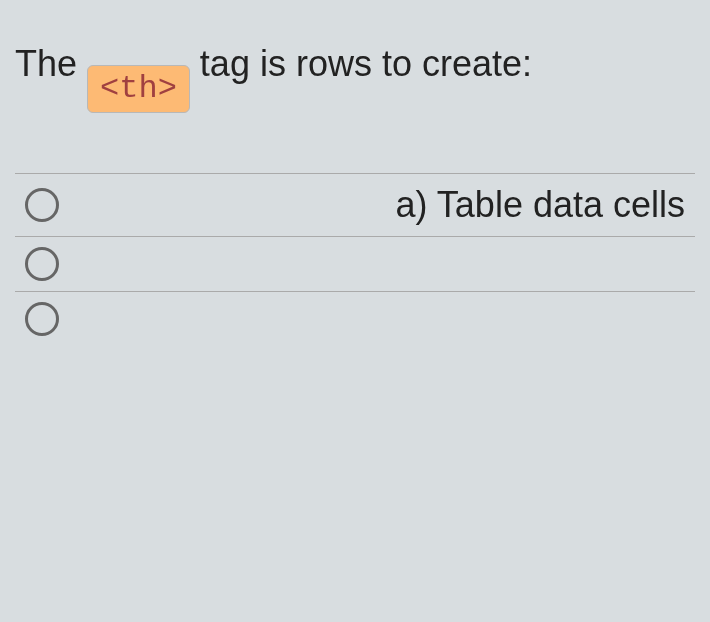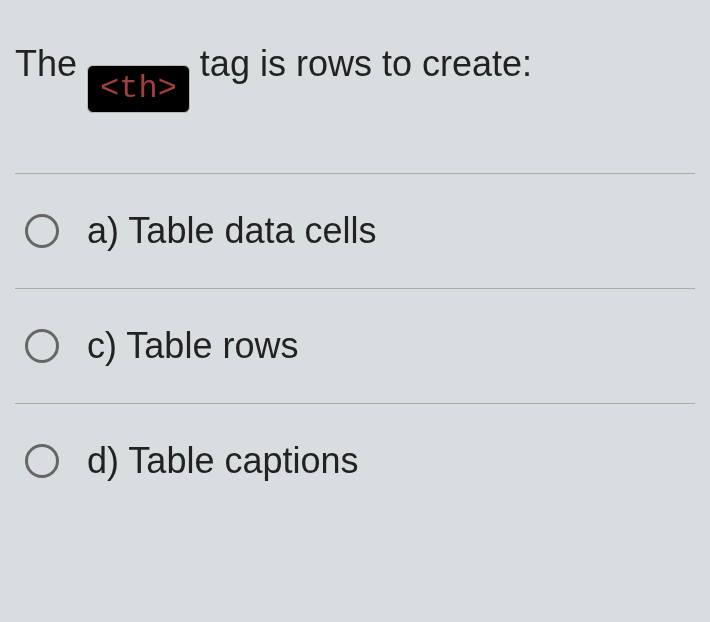--- a/index.html
+++ b/index.html
@@ -17,40 +17,41 @@
       overflow: hidden;
     }
     .question {
       font-size: 36px;
       line-height: 1.3;
       margin-bottom: 60px;
       color: #222;
     }
     .code-tag {
       display: inline-block;
-      background: #000000;
+      background: #fdba74;
       border: 1px solid #b8b8b8;
       border-radius: 6px;
       padding: 2px 12px;
       font-family: 'Courier New', monospace;
       font-size: 32px;
       color: #a04040;
       vertical-align: middle;
       margin-top: 45px;
     }
     .options {
       display: flex;
       flex-direction: column;
     }
     .option {
       display: flex;
       align-items: center;
-      padding: 36px 10px;
+      padding: 10px 10px;
       border-top: 1px solid #aaa;
       cursor: pointer;
+      justify-content: space-between;
     }
     .option:first-child {
       border-top: 1px solid #aaa;
     }
     .radio {
       width: 34px;
       height: 34px;
       border: 3px solid #666;
       border-radius: 50%;
       margin-right: 28px;
@@ -69,19 +70,17 @@
   <span>The </span><span class="code-tag">&lt;th&gt;</span><span> tag is rows to create:</span>
 </div>
 
 <div class="options">
   <div class="option">
     <div class="radio"></div>
     <span class="option-text">a) Table data cells</span>
   </div>
   <div class="option">
     <div class="radio"></div>
-    <span class="option-text">c) Table rows</span>
   </div>
   <div class="option">
     <div class="radio"></div>
-    <span class="option-text">d) Table captions</span>
   </div>
 </div>
 
 </body></html>

